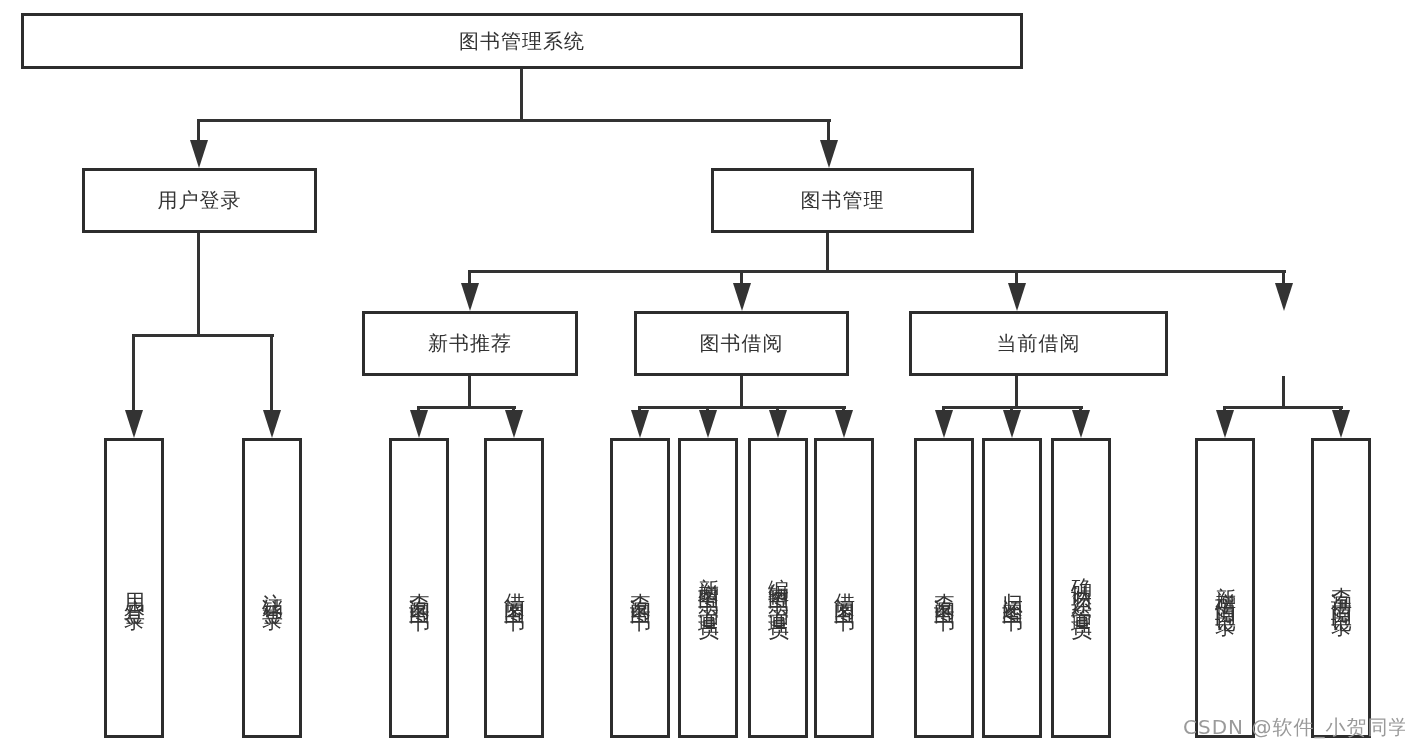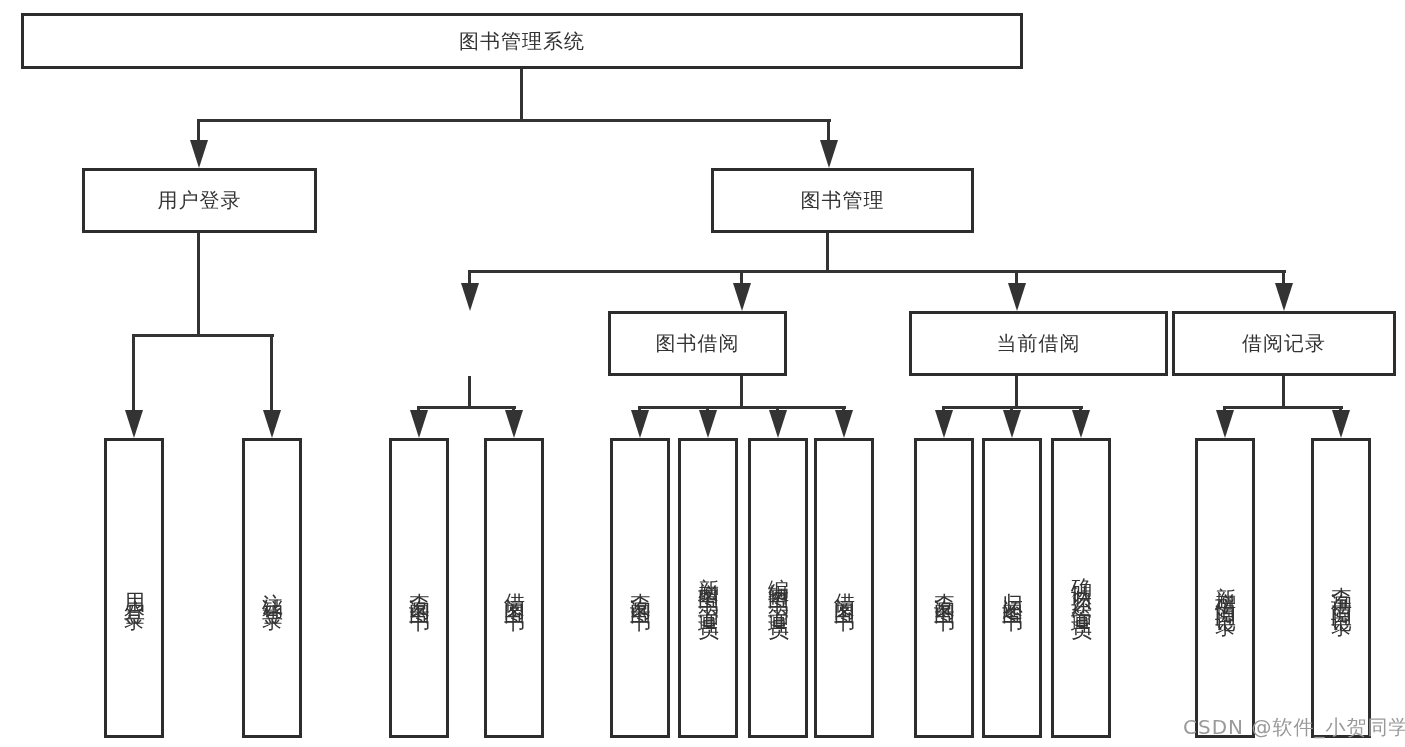--- a/index.html
+++ b/index.html
@@ -91,28 +91,28 @@
     <span>图书管理系统</span>
   </div>
 
   <div class="box box-h" style="left:82px;top:168px;width:235px;height:65px">
     <span>用户登录</span>
   </div>
   <div class="box box-h" style="left:711px;top:168px;width:263px;height:65px">
     <span>图书管理</span>
   </div>
 
-  <div class="box box-h" style="left:608px;top:311px;width:179px;height:65px">
+  <div class="box box-h" style="left:362px;top:311px;width:216px;height:65px">
+    <span>新书推荐</span>
+  </div>
+  <div class="box box-h" style="left:634px;top:311px;width:215px;height:65px">
     <span>图书借阅</span>
   </div>
   <div class="box box-h" style="left:909px;top:311px;width:259px;height:65px">
     <span>当前借阅</span>
-  </div>
-  <div class="box box-h" style="left:1172px;top:311px;width:224px;height:65px">
-    <span>借阅记录</span>
   </div>
 
   <div class="box box-v" style="left:104px;top:438px;width:60px;height:300px">
     <span>用户登录</span>
   </div>
   <div class="box box-v" style="left:242px;top:438px;width:60px;height:300px">
     <span>注销登录</span>
   </div>
 
   <div class="box box-v" style="left:389px;top:438px;width:60px;height:300px">

